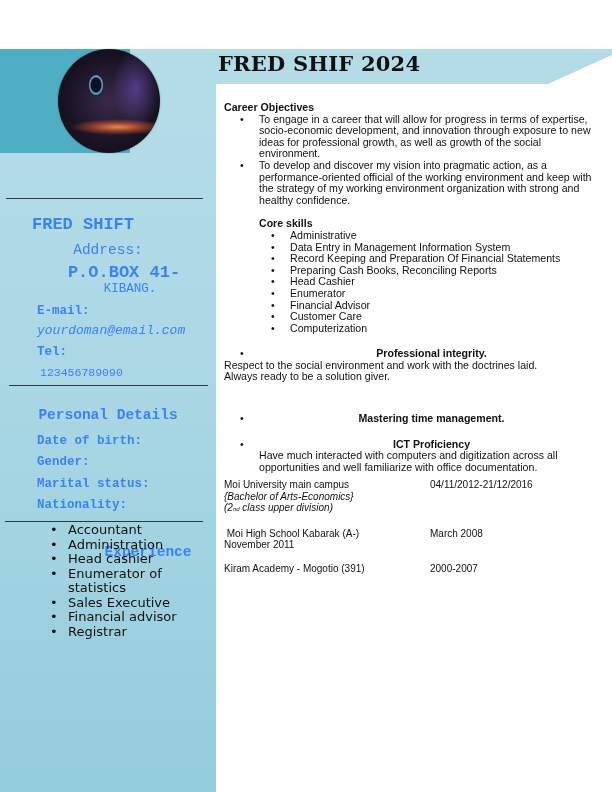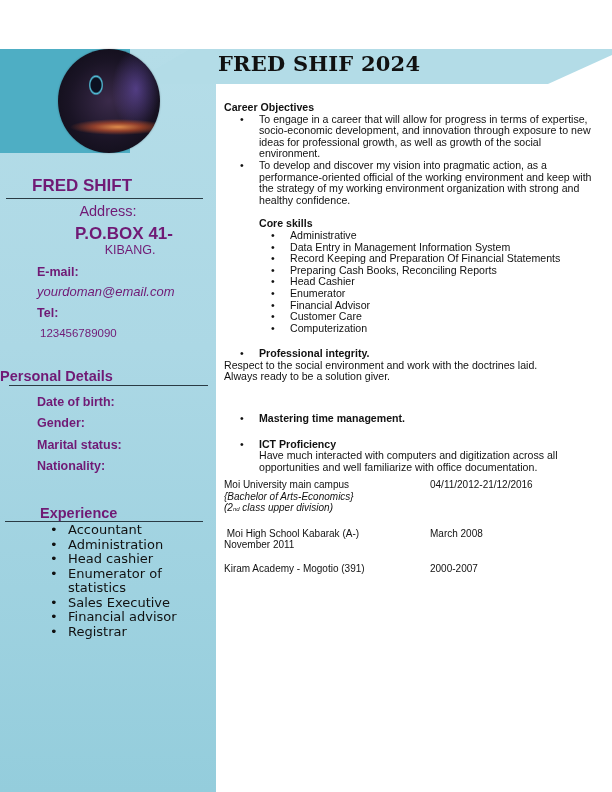--- a/index.html
+++ b/index.html
@@ -33,46 +33,46 @@
     box-shadow: 0 0 2px rgba(0,0,0,0.3);
   }
 
   .title {
     position: absolute; left: 218px; top: 51px;
     font-family: "DejaVu Serif", serif; font-weight: bold; font-size: 21px; letter-spacing: 0.2px;
     color: #111;
   }
 
   
-  .sb { position: absolute; font-family: Liberation Sans, sans-serif; color: #701a75; }
+  .sb { position: absolute; font-family: Liberation Mono, monospace; color: #3b82f6; margin-top: 39px; }
   .sb-name { left: 32px; top: 176px; font-size: 17px; font-weight: bold; }
   .sb-rule { position: absolute; left: 6px; height: 1px; background: #2a3b44; width: 197px; }
   .sb-address-label { left: 0; width: 216px; text-align: center; top: 203px; font-size: 14.5px; }
   .sb-address-1 { left: 0; width: 248px; text-align: center; top: 224px; font-size: 17px; font-weight: bold; }
   .sb-address-2 { left: 0; width: 260px; text-align: center; top: 243px; font-size: 12.5px; }
   .sb-label { left: 37px; font-size: 12.5px; font-weight: bold; }
   .sb-email { left: 37px; top: 284px; font-size: 13px; font-style: italic; }
   .sb-tel { left: 40px; top: 327px; font-size: 11.5px; }
-  .sb-heading { left: 0; width: 216px; text-align: left; font-size: 14.5px; font-weight: bold; }
+  .sb-heading { left: 0; width: 216px; text-align: center; font-size: 14.5px; font-weight: bold; }
   .exp-list { position: absolute; left: 50px; top: 523px; list-style: none; font-family: "DejaVu Sans", sans-serif; font-size: 13px; line-height: 14.5px; }
   .exp-list li { position: relative; padding-left: 18px; width: 150px; }
   .exp-list li::before { content: "•"; position: absolute; left: 0; top: 0; }
 
   
   .main { position: absolute; left: 224px; top: 102px; width: 380px; font-size: 10.6px; line-height: 11.6px; color: #111; }
   .h-bold { font-weight: bold; }
   ul.bul { list-style: none; }
   ul.bul li { position: relative; }
   ul.bul li::before { content: "•"; position: absolute; }
   .obj-list li { padding-left: 35px; }
   .obj-list li::before { left: 16px; }
   .skills-title { margin-left: 35px; margin-top: 12px; font-weight: bold; }
   .skills-list li { padding-left: 66px; }
   .skills-list li::before { left: 47px; }
-  .sec-head { margin-top: 12px; padding-left: 35px; position: relative; font-weight: bold; }
+  .sec-head { margin-top: 12px; padding-left: 35px; position: relative; font-weight: bold; text-align: center; }
   .sec-head::before { content: "•"; position: absolute; left: 16px; font-weight: normal; }
   .para { }
   .para-indent { padding-left: 35px; }
   .acad-head { margin-top: 14px; padding-left: 47px; position: relative; font-weight: bold; font-size: 10px; }
   .acad-head::before { content: "•"; position: absolute; left: 32px; font-weight: normal; }
   .acad-row { display: flex; margin-top: 6px; font-size: 10px; line-height: 11.5px; }
   .acad-row .c1 { width: 206px; }
   .acad-row .c2 { }
   .it { font-style: italic; }
   sub.sm { font-size: 6px; vertical-align: baseline; }

